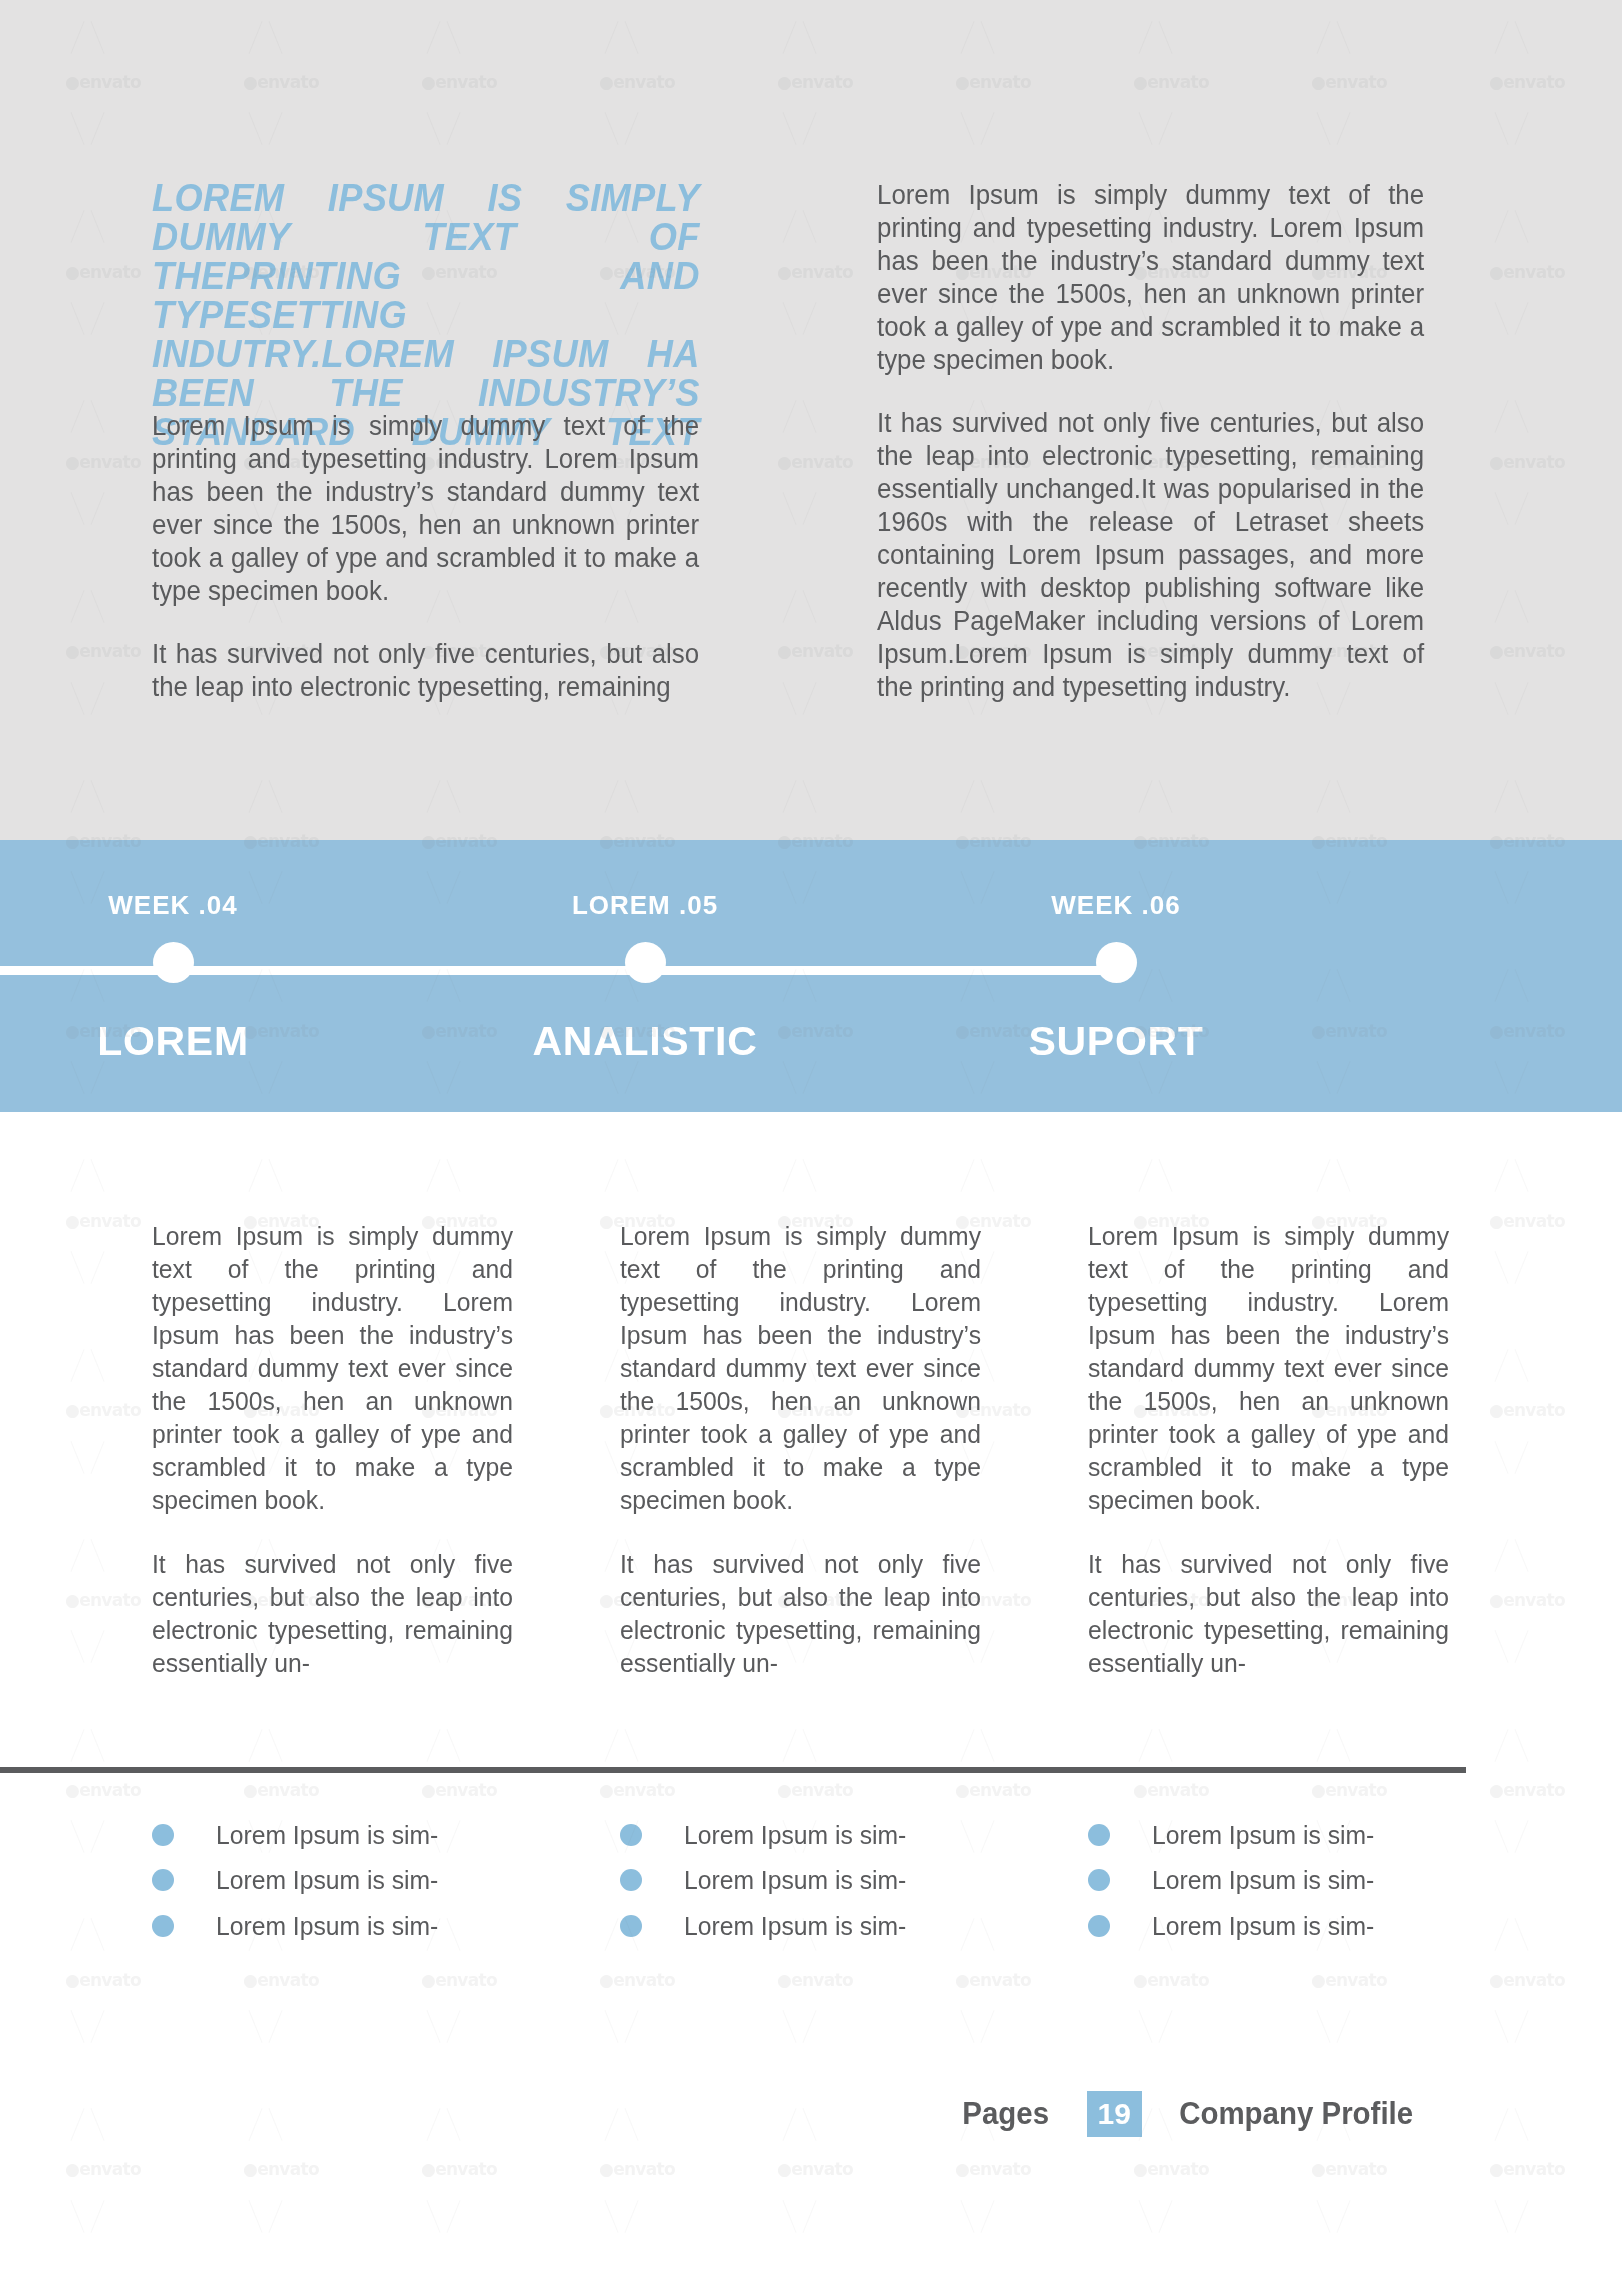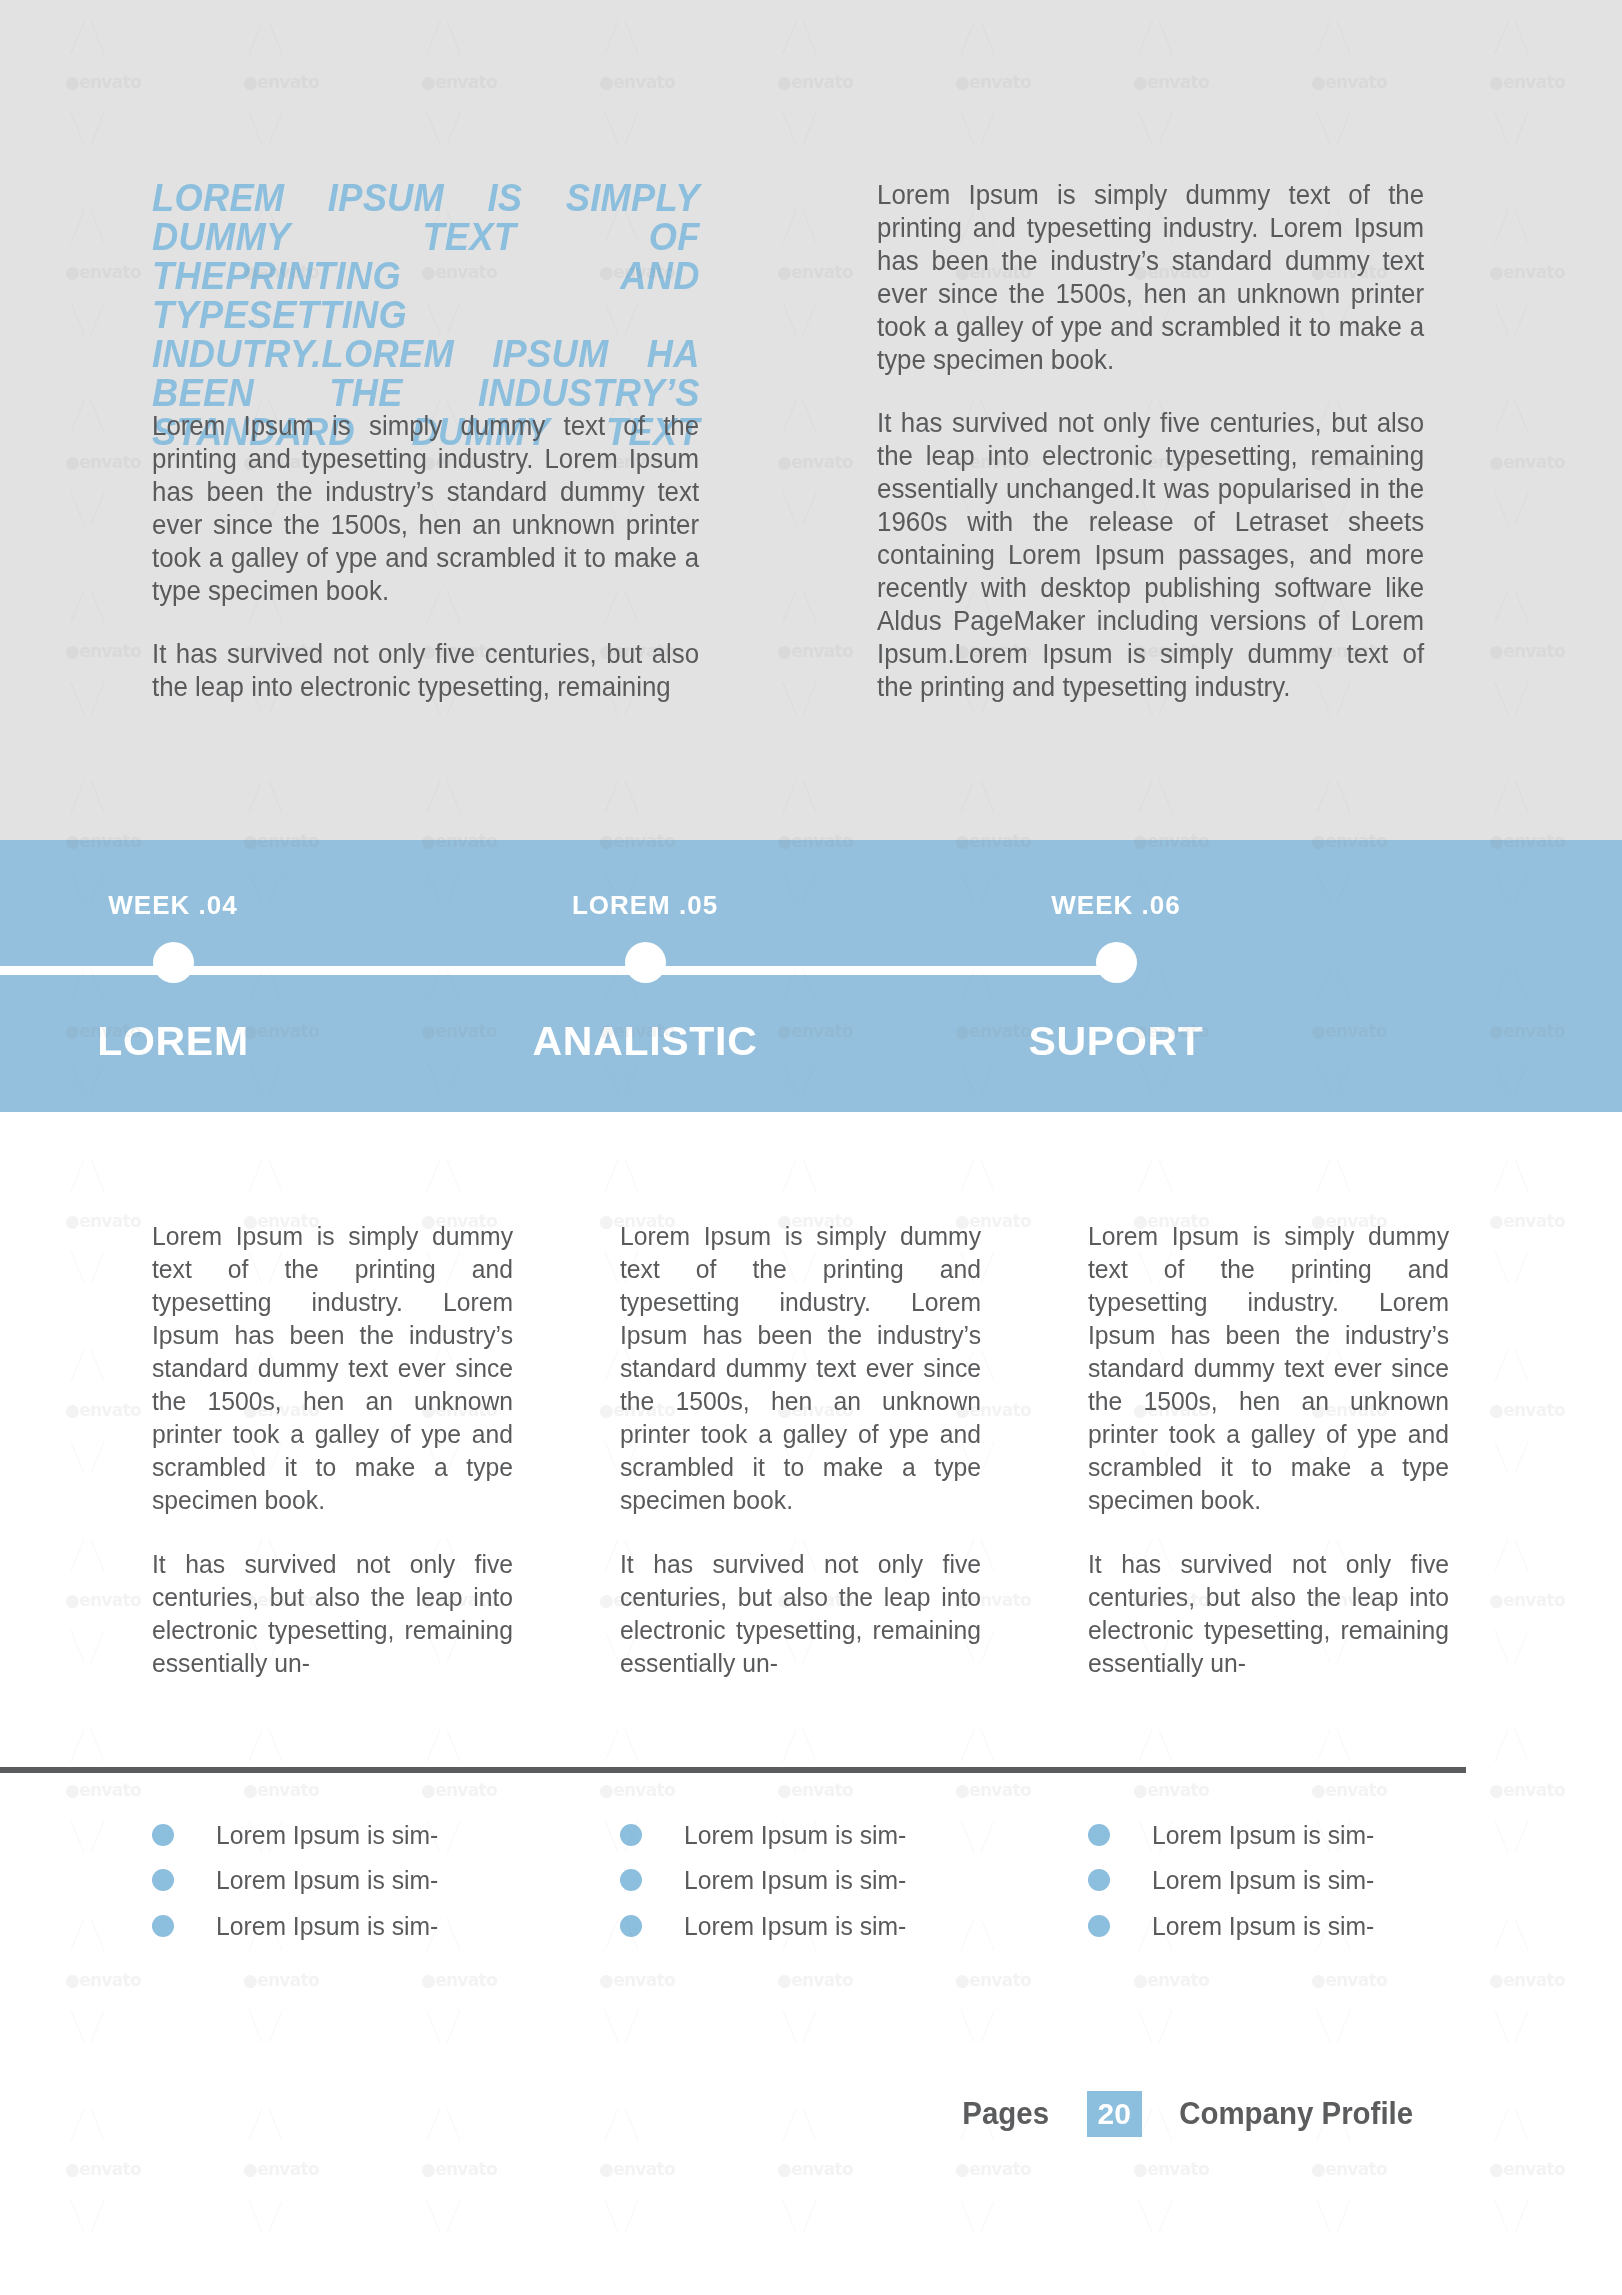--- a/index.html
+++ b/index.html
@@ -403,21 +403,21 @@
       <span class="bullet-text">Lorem Ipsum is sim-</span>
     </div>
   </div>
 
 </div>
 
 <div class="footer">
   <div class="footer-inner">
     <span class="footer-pages">Pages</span>
     <span class="footer-num">
-      <span>20</span>
+      <span>19</span>
     </span>
     <span class="footer-company">Company Profile</span>
   </div>
 </div>
 
 <div class="watermark-layer" id="wm-layer">
     <div class="wm" style="left:65px;top:72px;">●envato</div>
     <div class="wm-slash" style="left:77px;top:19.6px;transform:rotate(22deg);"></div>
     <div class="wm-slash" style="left:97px;top:19.6px;transform:rotate(-22deg);"></div>
     <div class="wm-slash" style="left:77px;top:111px;transform:rotate(-22deg);"></div>

